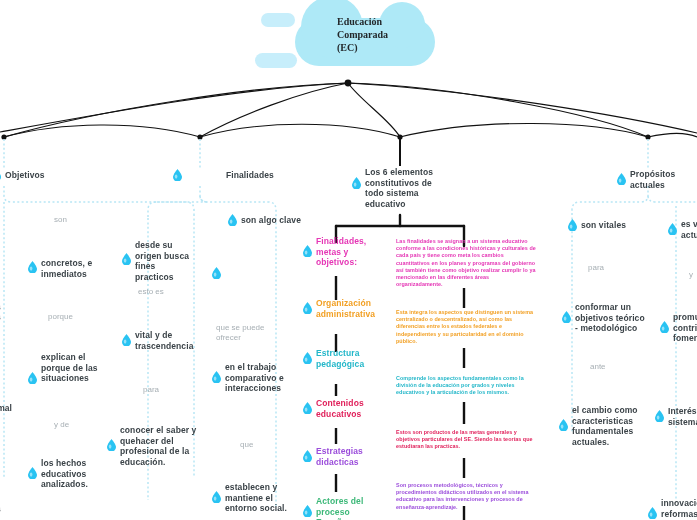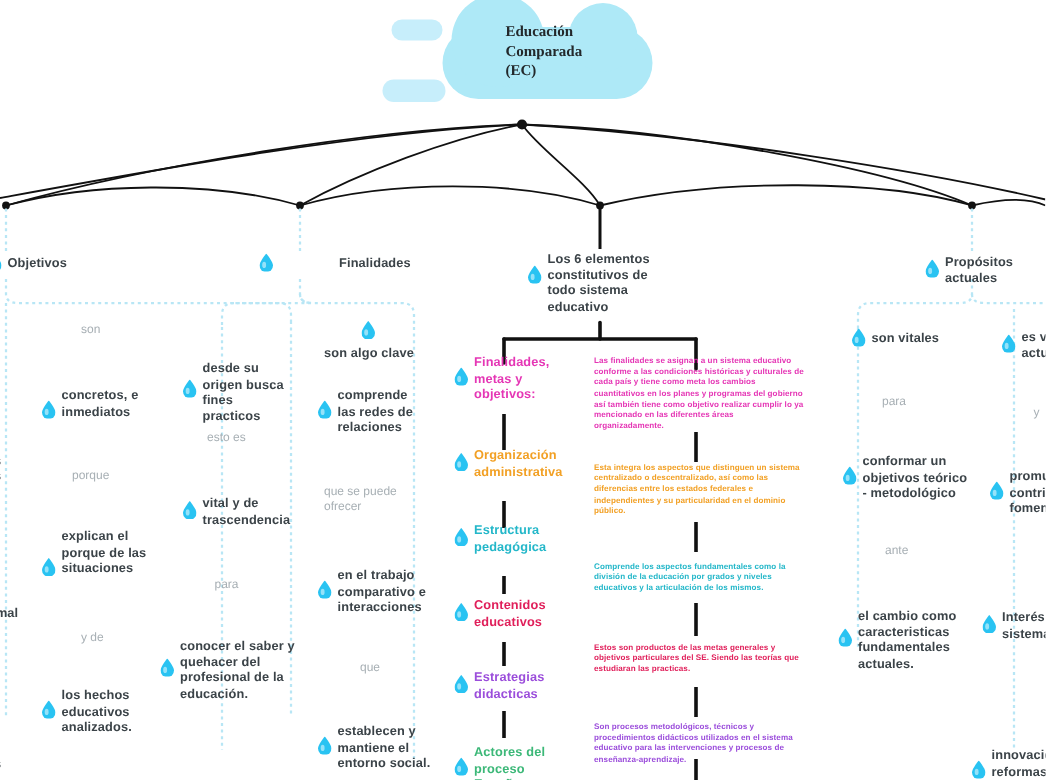--- a/index.html
+++ b/index.html
@@ -173,21 +173,21 @@
           <path d="M4.5 0 C4.5 0 0 5.4 0 8 a4.5 4.5 0 0 0 9 0 C9 5.4 4.5 0 4.5 0z" fill="#29c3f2"></path>
           <ellipse cx="3.1" cy="7.6" rx="1.3" ry="2.1" fill="#b8ecfb" opacity=".75"></ellipse>
         </svg>
     </span>
     <span class="lbl" style="white-space:pre-line;">Propósitos
 actuales</span>
   </div>
 
   <div class="connword" style="left:54px;top:215px;">son</div>
 
-  <div class="node" style="left:28px;top:258px;align-items:flex-end;">
+  <div class="node" style="left:28px;top:258px;align-items:flex-start;">
     <span class="drop" style="margin-top:3px;">
       <svg width="9" height="12" viewBox="0 0 9 12">
           <path d="M4.5 0 C4.5 0 0 5.4 0 8 a4.5 4.5 0 0 0 9 0 C9 5.4 4.5 0 4.5 0z" fill="#29c3f2"></path>
           <ellipse cx="3.1" cy="7.6" rx="1.3" ry="2.1" fill="#b8ecfb" opacity=".75"></ellipse>
         </svg>
     </span>
     <span class="lbl" style="white-space:pre-line;">concretos, e
 inmediatos</span>
   </div>
 
@@ -259,46 +259,43 @@
           <path d="M4.5 0 C4.5 0 0 5.4 0 8 a4.5 4.5 0 0 0 9 0 C9 5.4 4.5 0 4.5 0z" fill="#29c3f2"></path>
           <ellipse cx="3.1" cy="7.6" rx="1.3" ry="2.1" fill="#b8ecfb" opacity=".75"></ellipse>
         </svg>
     </span>
     <span class="lbl" style="white-space:pre-line;">conocer el saber y
 quehacer del
 profesional de la
 educación.</span>
   </div>
 
-  <div class="node" style="left:216px;top:214px;flex-direction:column;">
+  <div class="node" style="left:228px;top:214px;">
     <span class="drop">
       <svg width="9" height="12" viewBox="0 0 9 12">
           <path d="M4.5 0 C4.5 0 0 5.4 0 8 a4.5 4.5 0 0 0 9 0 C9 5.4 4.5 0 4.5 0z" fill="#29c3f2"></path>
           <ellipse cx="3.1" cy="7.6" rx="1.3" ry="2.1" fill="#b8ecfb" opacity=".75"></ellipse>
         </svg>
     </span>
     <span class="lbl">son algo clave</span>
   </div>
 
   <div class="node" style="left:212px;top:258px;align-items:flex-start;">
     <span class="drop" style="margin-top:9px;">
       <svg width="9" height="12" viewBox="0 0 9 12">
           <path d="M4.5 0 C4.5 0 0 5.4 0 8 a4.5 4.5 0 0 0 9 0 C9 5.4 4.5 0 4.5 0z" fill="#29c3f2"></path>
           <ellipse cx="3.1" cy="7.6" rx="1.3" ry="2.1" fill="#b8ecfb" opacity=".75"></ellipse>
         </svg>
     </span>
-    <span class="lbl" style="white-space:pre-line;">comprende
-las redes de
-relaciones</span>
   </div>
 
   <div class="connword" style="left:216px;top:323px;white-space:pre-line;">que se puede
 ofrecer</div>
 
-  <div class="node" style="left:212px;top:378px;align-items:flex-start;">
+  <div class="node" style="left:212px;top:362px;align-items:flex-start;">
     <span class="drop" style="margin-top:9px;">
       <svg width="9" height="12" viewBox="0 0 9 12">
           <path d="M4.5 0 C4.5 0 0 5.4 0 8 a4.5 4.5 0 0 0 9 0 C9 5.4 4.5 0 4.5 0z" fill="#29c3f2"></path>
           <ellipse cx="3.1" cy="7.6" rx="1.3" ry="2.1" fill="#b8ecfb" opacity=".75"></ellipse>
         </svg>
     </span>
     <span class="lbl" style="white-space:pre-line;">en el trabajo
 comparativo e
 interacciones</span>
   </div>

